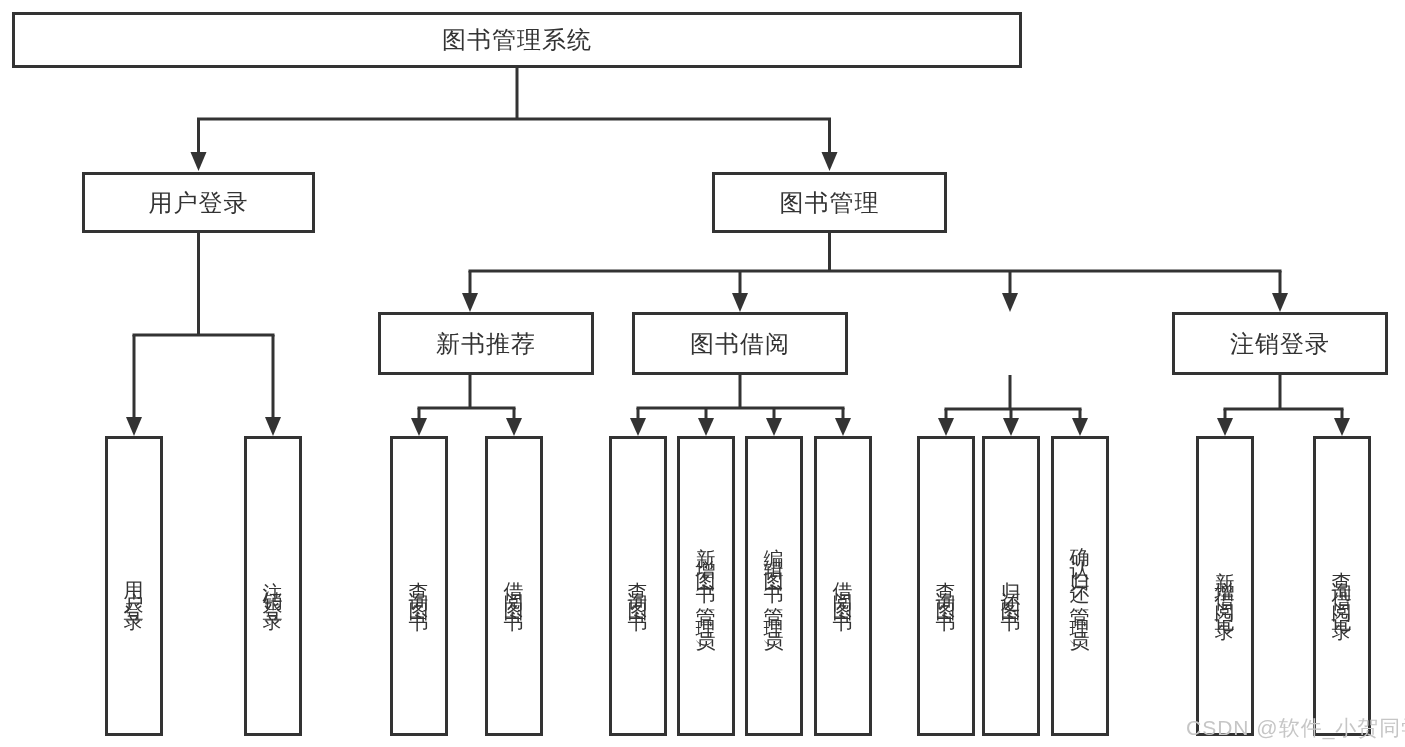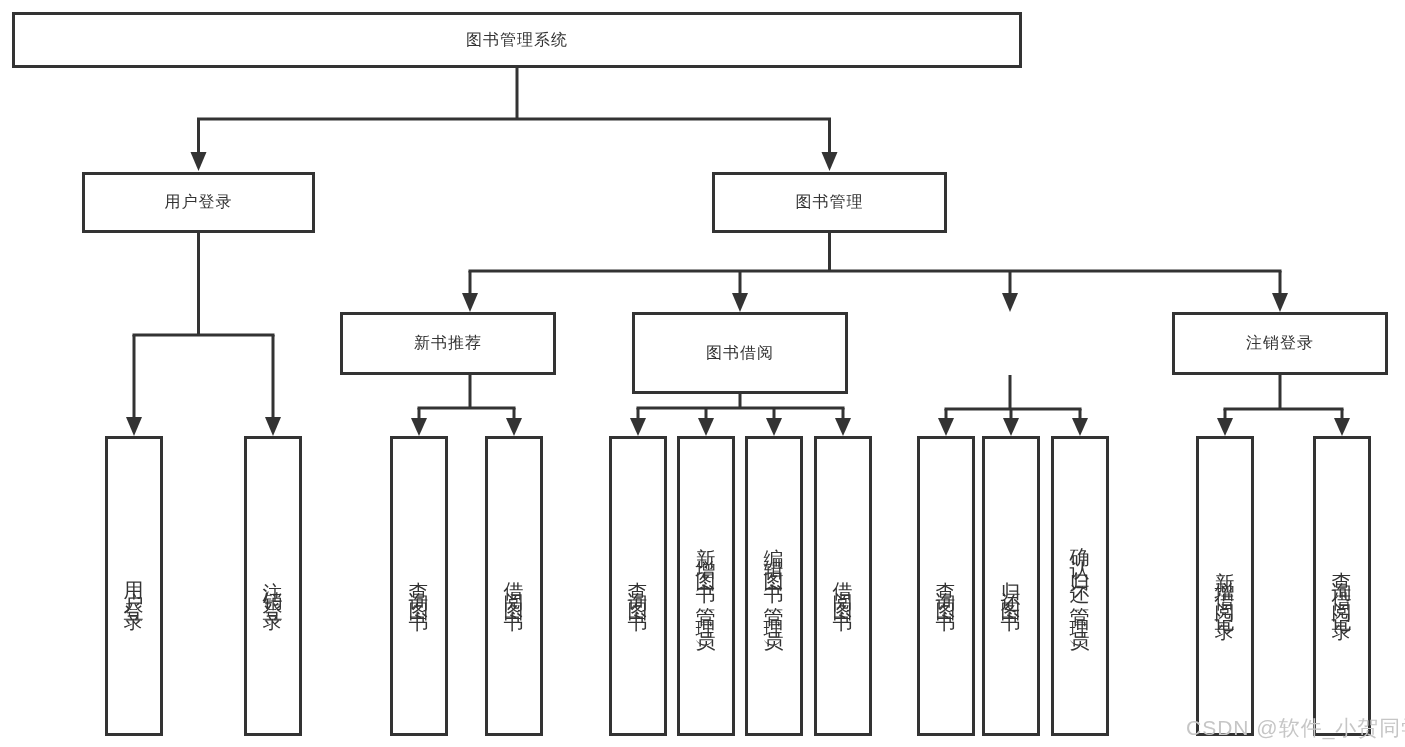--- a/index.html
+++ b/index.html
@@ -22,21 +22,21 @@
   .node {
     position: absolute;
     box-sizing: border-box;
     background: #ffffff;
     border: 3px solid #333333;
     color: #333333;
     display: flex;
     align-items: center;
     justify-content: center;
     text-align: center;
-    font-size: 16px;
+    font-size: 24px;
     letter-spacing: 1px;
     z-index: 2;
   }
   .leaf {
     writing-mode: vertical-rl;
     text-orientation: mixed;
     font-size: 20px;
     letter-spacing: 10px;
     line-height: 1;
     overflow: hidden;
@@ -131,22 +131,22 @@
       <line x1="1342" y1="409" x2="1342" y2="419"></line>
       <polygon points="1334,418 1350,418 1342,436"></polygon>
     </g>
   </svg>
 
   <div class="node" style="left:12px; top:12px; width:1010px; height:56px;">图书管理系统</div>
 
   <div class="node" style="left:82px; top:172px; width:233px; height:61px;">用户登录</div>
   <div class="node" style="left:712px; top:172px; width:235px; height:61px;">图书管理</div>
 
-  <div class="node" style="left:340px; top:312px; width:216px; height:63px;">新书推荐</div>
-  <div class="node" style="left:632px; top:312px; width:216px; height:82px;">图书借阅</div>
+  <div class="node" style="left:378px; top:312px; width:216px; height:63px;">新书推荐</div>
+  <div class="node" style="left:632px; top:312px; width:216px; height:63px;">图书借阅</div>
   <div class="node" style="left:1172px; top:312px; width:216px; height:63px;">注销登录</div>
 
   <div class="node leaf" style="left:105px; top:436px; width:58px; height:300px;">用户登录</div>
   <div class="node leaf" style="left:244px; top:436px; width:58px; height:300px;">注销登录</div>
 
   <div class="node leaf" style="left:390px; top:436px; width:58px; height:300px;">查询图书</div>
   <div class="node leaf" style="left:485px; top:436px; width:58px; height:300px;">借阅图书</div>
 
   <div class="node leaf" style="left:609px; top:436px; width:58px; height:300px;">查询图书</div>
   <div class="node leaf" style="left:677px; top:436px; width:58px; height:300px; letter-spacing:12px;">新增图书（管理员）</div>

